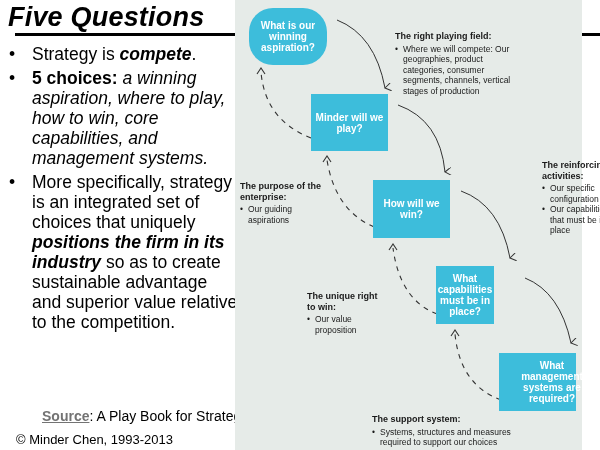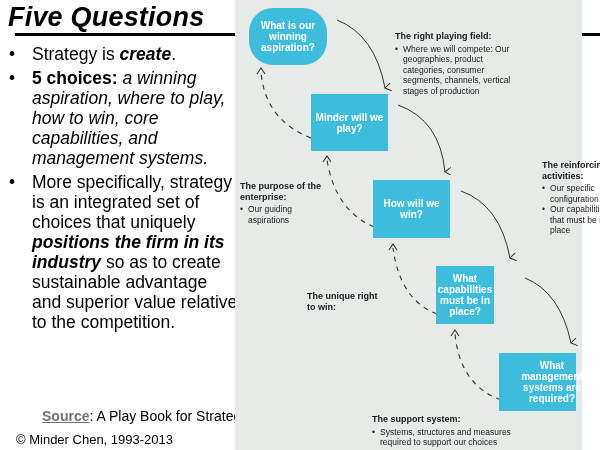--- a/index.html
+++ b/index.html
@@ -26,21 +26,21 @@
 </style>
 </head>
 <body>
 
 <div class="rule"></div>
 <div class="title">Five Questions</div>
 
 <div class="bullets">
   <div class="bullet">
     <span class="dot">•</span>
-    <span>Strategy is </span><span class="bi">create</span><span>.</span>
+    <span>Strategy is </span><span class="bi">compete</span><span>.</span>
   </div>
   <div class="bullet">
     <span class="dot">•</span>
     <span class="b">5 choices:</span><span class="i"> a winning aspiration, where to play, how to win, core capabilities, and management systems.</span>
   </div>
   <div class="bullet">
     <span class="dot">•</span>
     <span>More specifically, strategy is an integrated set of choices that uniquely </span><span class="bi">positions the firm in its industry</span><span> so as to create sustainable advantage and superior value relative to the competition.</span>
   </div>
 </div>
@@ -102,20 +102,21 @@
   <div class="h">The reinforcing activities:</div>
   <ul>
     <li>Our specific configuration</li>
     <li>Our capabilities that must be in place</li>
   </ul>
 </div>
 
 <div class="note" style="left:307px;top:291px;width:80px;">
   <div class="h">The unique right to win:</div>
   <ul>
+    <li>Our value proposition</li>
   </ul>
 </div>
 
 <div class="note" style="left:372px;top:414px;width:160px;">
   <div class="h">The support system:</div>
   <ul>
       <li>Systems, structures and measures required to support our choices</li>
     </ul>
 </div>
 

